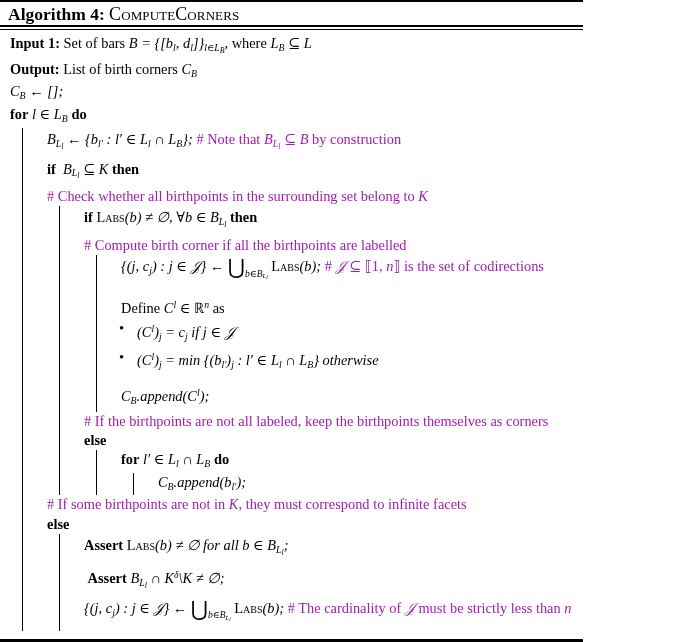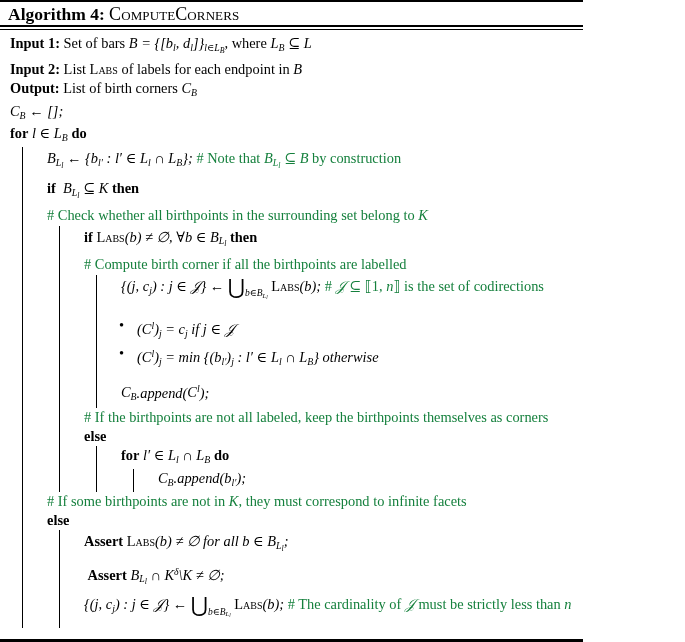--- a/index.html
+++ b/index.html
@@ -71,21 +71,21 @@
 
   
   .block {
     position: relative;
     margin-left: 22px;
     border-left: 1.3px solid #000;
     padding-left: 14px;
   }
   .kw { font-weight: bold; }
   .sc { font-variant: small-caps; }
-  .cmt { color: #15803d; text-align: center; }
+  .cmt { color: #a21caf; text-align: center; }
   .mathit { font-style: italic; }
   sub {
     font-size: 0.68em;
     vertical-align: -0.28em;
     font-style: italic;
   }
   sub sub {
     font-size: 0.8em;
     vertical-align: -0.25em;
   }
@@ -132,24 +132,20 @@
 
   <div class="rule-double"></div>
 
   <div class="body-area">
 
     <div class="line">
       <span class="kw">Input 1:</span>
       <span>Set of bars </span><span class="mathit">B = {[<i>b<sub>l</sub></i>, <i>d<sub>l</sub></i>]}<sub><i>l</i>∈<i>L<sub>B</sub></i></sub></span><span>, where </span><span class="mathit"><i>L<sub>B</sub></i> ⊆ <i>L</i></span>
     </div>
 
-    <div class="line">
-      <span class="kw">Input 2:</span>
-      <span>List </span><span class="sc">Labs</span><span> of labels for each endpoint in </span><span class="mathit">B</span>
-    </div>
 
     <div class="line">
       <span class="kw">Output:</span>
       <span>List of birth corners </span><span class="mathit"><i>C<sub>B</sub></i></span>
     </div>
 
     <div class="line">
       <span class="mathit"><i>C<sub>B</sub></i> ← [];</span>
     </div>
 
@@ -193,20 +189,23 @@
 
           <div class="line tall">
             <span class="mathit">{(<i>j</i>, <i>c<sub>j</sub></i>) : <i>j</i> ∈ <span class="cal">𝒥</span>}</span>
             <span>←</span>
             <span class="bigop">⋃</span><span class="opsub"><i>b</i>∈<i>B<sub>L<sub>l</sub></sub></i></span>
             <span class="sc">Labs</span><span class="mathit">(<i>b</i>);</span><span class="cmt"> # <span class="cal">𝒥</span> ⊆ ⟦1, <i>n</i>⟧ is the set of codirections</span>
           </div>
 
           <div class="line gap"></div>
 
+          <div class="line">
+            <span>Define <i>C<sup>l</sup></i> ∈ <span class="bb">ℝ</span><sup>n</sup> as</span>
+          </div>
 
           <div class="line bullet-line">
             <span class="dot">•</span>
             <span class="mathit">(<i>C<sup>l</sup></i>)<sub><i>j</i></sub> = <i>c<sub>j</sub></i> if <i>j</i> ∈ <span class="cal">𝒥</span></span>
           </div>
 
           <div class="line bullet-line">
             <span class="dot">•</span>
             <span class="mathit">(<i>C<sup>l</sup></i>)<sub><i>j</i></sub> = min {(<i>b<sub>l′</sub></i>)<sub><i>j</i></sub> : <i>l′</i> ∈ <i>L<sub>l</sub></i> ∩ <i>L<sub>B</sub></i>} otherwise</span>
           </div>

